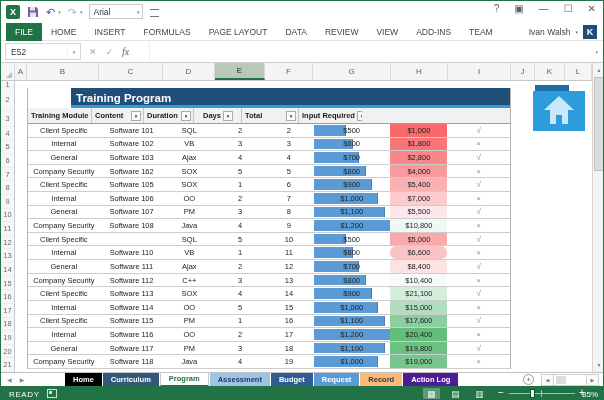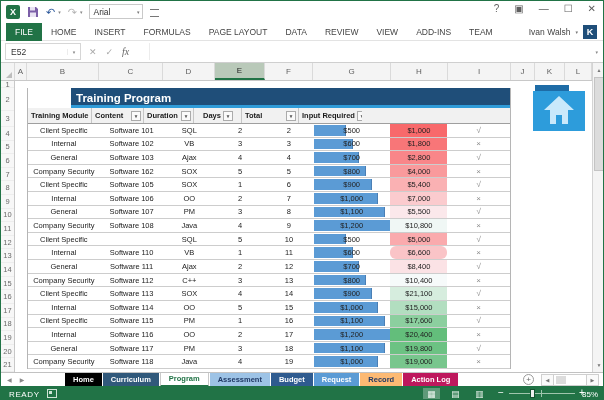--- a/index.html
+++ b/index.html
@@ -491,21 +491,21 @@
       <span>▶</span>
     </div>
     <div class="stabs" id="stabs">
         <div class="stab" style="background: rgb(0, 0, 0); color: rgb(255, 255, 255);">Home</div>
         <div class="stab" style="background: rgb(49, 89, 123); color: rgb(255, 255, 255);">Curriculum</div>
         <div class="stab active" style="background: rgb(255, 255, 255); color: rgb(33, 115, 70);">Program</div>
         <div class="stab" style="background: rgb(157, 195, 230); color: rgb(31, 56, 100);">Assessment</div>
         <div class="stab" style="background: rgb(47, 91, 143); color: rgb(255, 255, 255);">Budget</div>
         <div class="stab" style="background: rgb(91, 155, 213); color: rgb(255, 255, 255);">Request</div>
         <div class="stab" style="background: #fdba74; color: rgb(31, 56, 100);">Record</div>
-        <div class="stab" style="background: #be185d; color: rgb(255, 255, 255);">Action Log</div>
+        <div class="stab" style="background: #4c1d95; color: rgb(255, 255, 255);">Action Log</div>
       </div>
     <div class="newsheet">+</div>
     <div class="hscroll">
       <div class="hbtn">◀</div>
       <div class="htrack">
           <div class="hthumb"></div>
         </div>
       <div class="hbtn">▶</div>
     </div>
   </div>

